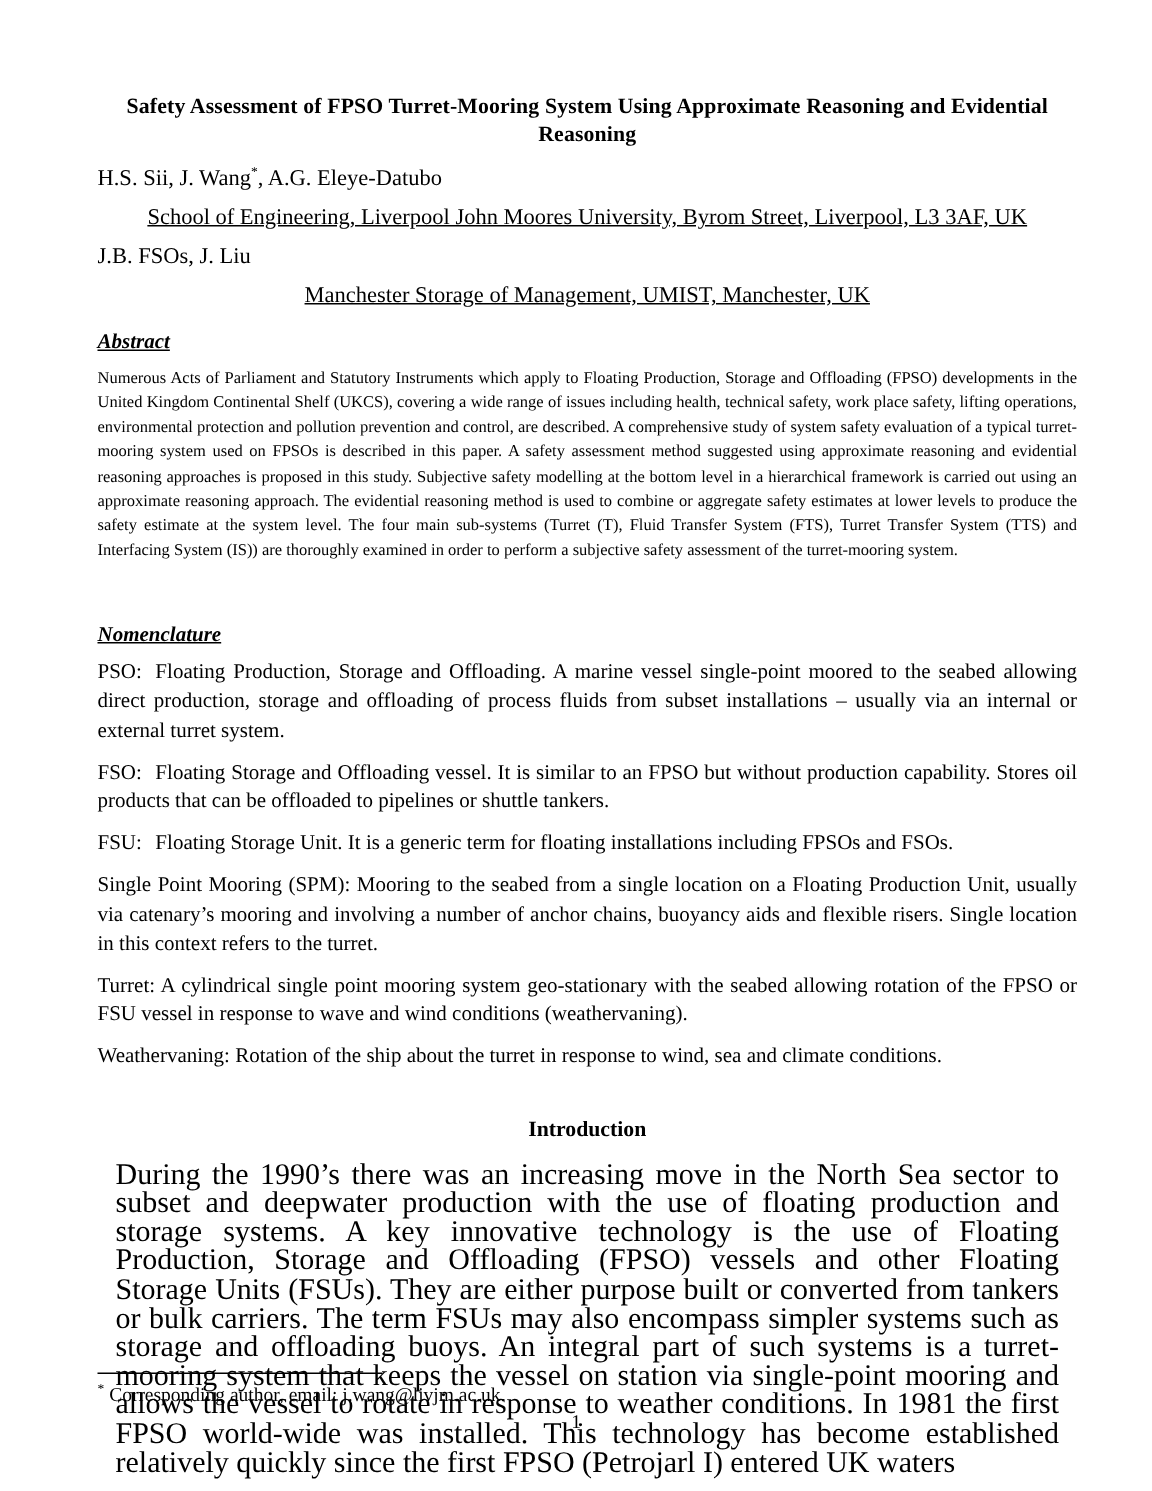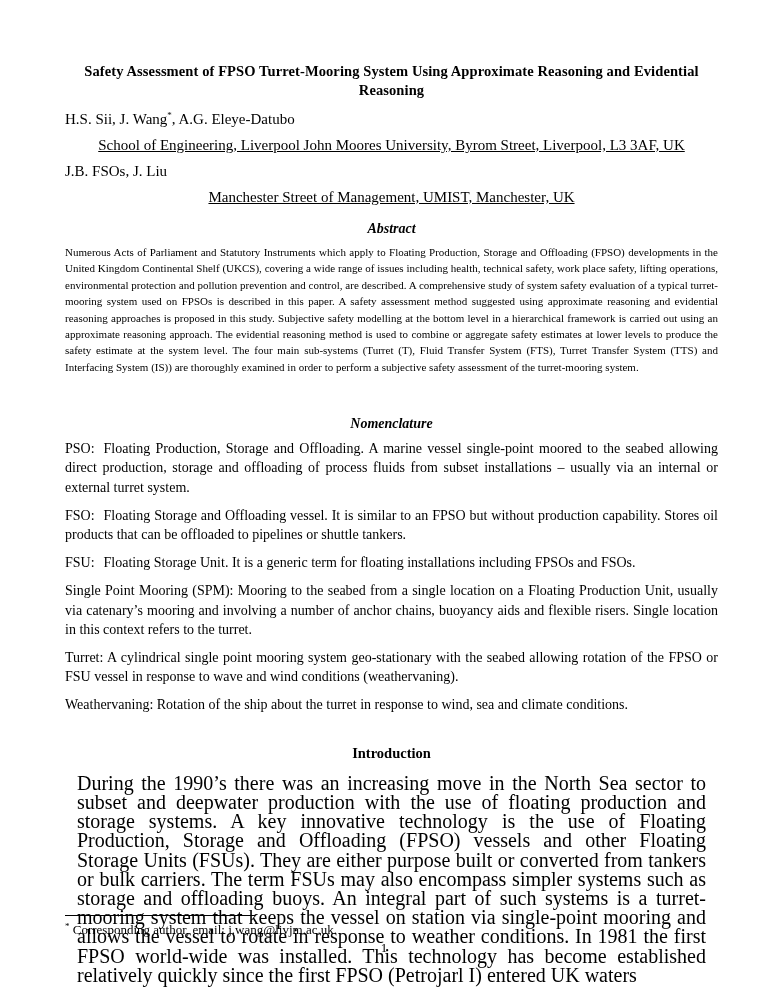--- a/index.html
+++ b/index.html
@@ -57,23 +57,24 @@
     line-height: 26px;
     margin: 0;
     text-decoration: underline;
   }
 
   
   .section-heading-italic {
     font-size: 14px;
     font-weight: bold;
     font-style: italic;
-    text-align: center;
+    text-align: left;
     margin: 10px 0 7px 0;
     line-height: 17px;
+    text-decoration: underline;
   }
   .section-heading-center {
     font-size: 14.5px;
     font-weight: bold;
     text-align: center;
     margin: 0 0 9px 0;
     line-height: 18px;
   }
 
   
@@ -151,21 +152,21 @@
   <div class="content">
 
     <h1 class="doc-title">Safety Assessment of FPSO Turret-Mooring System Using Approximate Reasoning and Evidential Reasoning</h1>
 
     <p class="author-line"><span>H.S. Sii, J. Wang</span><sup>*</sup><span>, A.G. Eleye-Datubo</span></p>
 
     <p class="affil-line">School of Engineering, Liverpool John Moores University, Byrom Street, Liverpool, L3 3AF, UK</p>
 
     <p class="author-line">J.B. FSOs, J. Liu</p>
 
-    <p class="affil-line">Manchester Street of Management, UMIST, Manchester, UK</p>
+    <p class="affil-line">Manchester Storage of Management, UMIST, Manchester, UK</p>
 
     <h2 class="section-heading-italic">Abstract</h2>
 
     <p class="abstract-body">Numerous Acts of Parliament and Statutory Instruments which apply to Floating Production, Storage and Offloading (FPSO) developments in the United Kingdom Continental Shelf (UKCS), covering a wide range of issues including health, technical safety, work place safety, lifting operations, environmental protection and pollution prevention and control, are described. A comprehensive study of system safety evaluation of a typical turret-mooring system used on FPSOs is described in this paper. A safety assessment method suggested using approximate reasoning and evidential reasoning approaches is proposed in this study. Subjective safety modelling at the bottom level in a hierarchical framework is carried out using an approximate reasoning approach. The evidential reasoning method is used to combine or aggregate safety estimates at lower levels to produce the safety estimate at the system level. The four main sub-systems (Turret (T), Fluid Transfer System (FTS), Turret Transfer System (TTS) and Interfacing System (IS)) are thoroughly examined in order to perform a subjective safety assessment of the turret-mooring system.</p>
 
     <div class="spacer-lg"></div>
 
     <h2 class="section-heading-italic">Nomenclature</h2>
 
     <p class="nomen-entry"><span>PSO:</span><span class="term-gap"></span><span>Floating Production, Storage and Offloading. A marine vessel single-point moored to the seabed allowing direct production, storage and offloading of process fluids from subset installations – usually via an internal or external turret system.</span></p>

